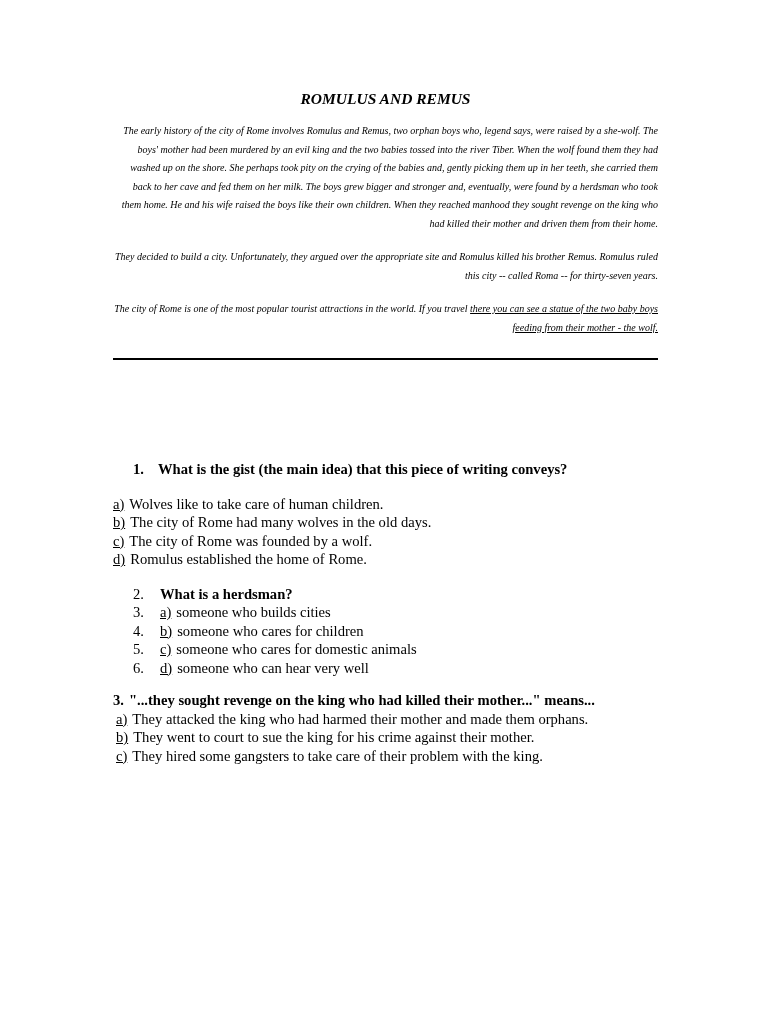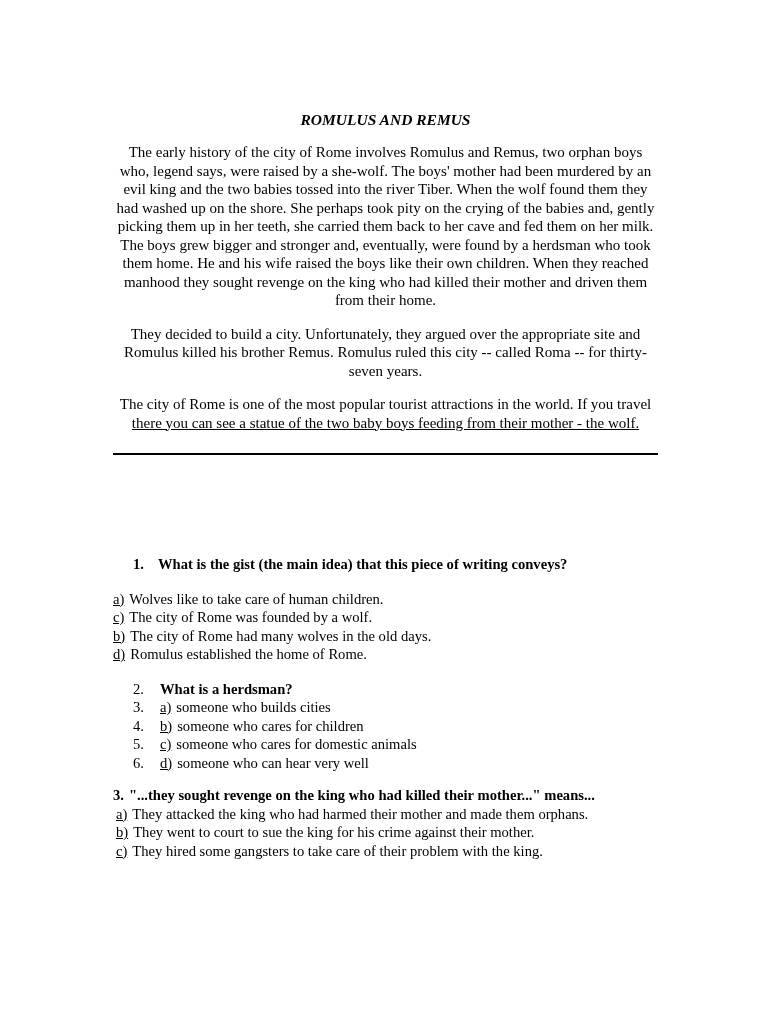--- a/index.html
+++ b/index.html
@@ -11,36 +11,37 @@
     -webkit-font-smoothing:antialiased;
   }
   .page {
     position:relative;
     width:768px; height:1024px;
     background:#ffffff;
     overflow:hidden;
   }
   .content {
     position:absolute;
-    left:113px; top:111px;
+    left:113px; top:90px;
     width:545px;
   }
   .doc-title {
     font-size:15.5px;
     font-weight:bold;
     font-style:italic;
     text-align:center;
     line-height:18px;
     margin:0 0 14px 0;
   }
   .para {
-    font-size:15px;
+    font-size:10px;
     line-height:18.5px;
     margin:0 0 15px 0;
-    text-align:center;
+    text-align:right;
+    font-style:italic;
   }
   .para.last-para {
     margin:0;
     padding-bottom:21px;
     border-bottom:2.5px solid #000000;
   }
   .underlined-text { text-decoration:underline; }
 
   .questions { margin-top:100px; font-size:14.6px; line-height:18.5px; }
 
@@ -81,22 +82,22 @@
 
     <div class="questions">
 
       <div class="q1">
         <div class="q1-head">
           <span class="list-num">1.</span>
             <span>What is the gist (the main idea) that this piece of writing conveys?</span>
         </div>
         <div class="q1-opts">
           <div class="opt-line"><span class="opt-letter">a)</span><span>Wolves like to take care of human children.</span></div>
+          <div class="opt-line"><span class="opt-letter">b)</span><span>The city of Rome had many wolves in the old days.</span></div>
           <div class="opt-line"><span class="opt-letter">c)</span><span>The city of Rome was founded by a wolf.</span></div>
-          <div class="opt-line"><span class="opt-letter">b)</span><span>The city of Rome had many wolves in the old days.</span></div>
           <div class="opt-line"><span class="opt-letter">d)</span><span>Romulus established the home of Rome.</span></div>
         </div>
       </div>
 
       <div class="q2">
         <div class="q2-row">
           <span class="list-num">2.</span>
             <span class="q2-head-text">What is a herdsman?</span>
         </div>
         <div class="q2-row">

